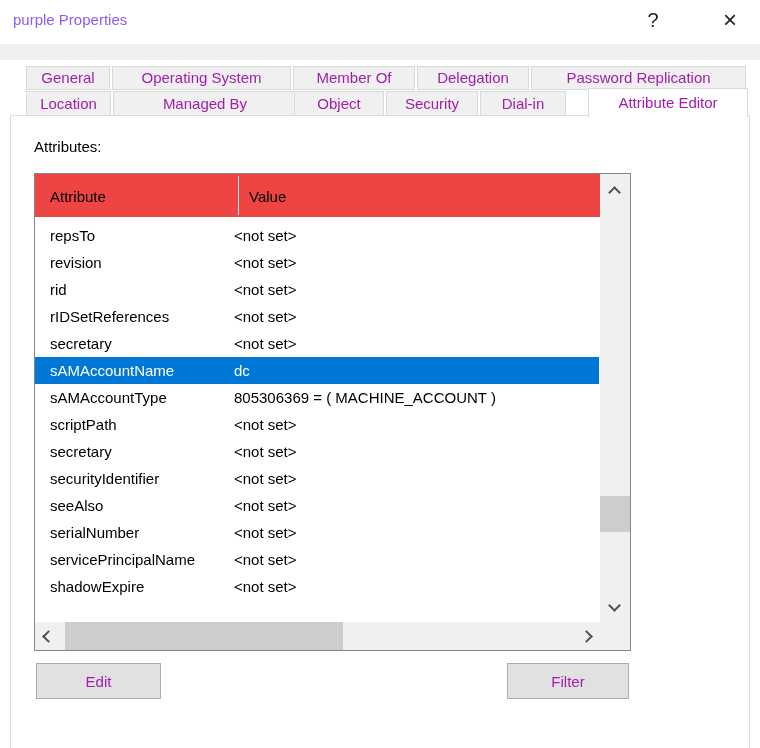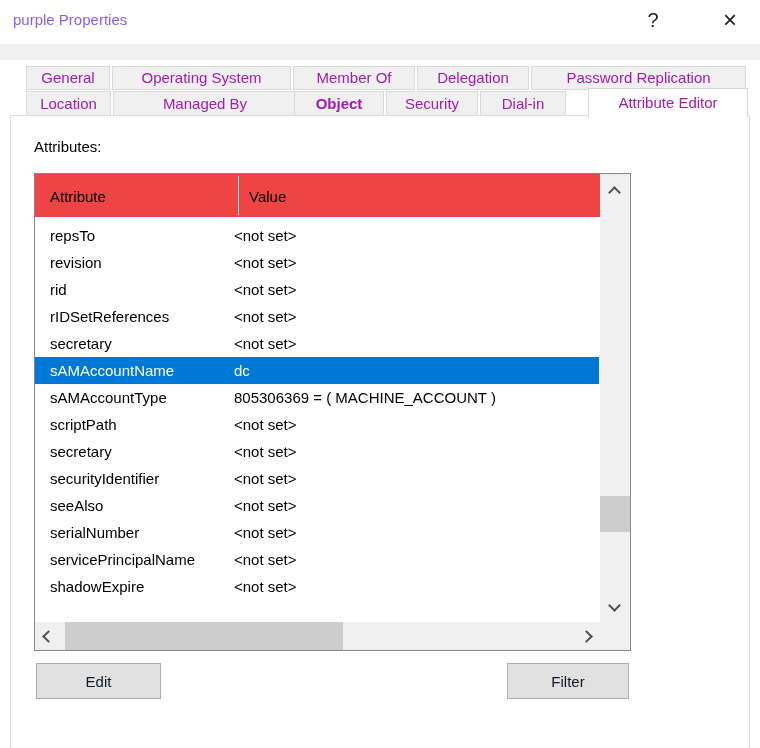--- a/index.html
+++ b/index.html
@@ -47,21 +47,21 @@
   .hscroll { position:absolute; left:0; right:30px; bottom:0; height:28px; background:#f0f0f0; }
   .hthumb { position:absolute; left:30px; top:0; width:278px; height:28px; background:#cdcdcd; }
   .chev { position:absolute; width:9px; height:9px; border-left:2px solid #515151; border-top:2px solid #515151; }
   .chev-up   { left:10px; top:14px; transform:rotate(45deg); }
   .chev-down { left:10px; bottom:40px; transform:rotate(225deg); }
   .chev-left { left:9px; top:10px; transform:rotate(-45deg); }
   .chev-right{ right:9px; top:10px; transform:rotate(135deg); }
 
   
   .btn { position:absolute; top:547px; height:36px; background:#e1e1e1; border:1px solid #adadad;
-         font-family:"Liberation Sans", sans-serif; font-size:15px; color:#0f172a; cursor:default; }
+         font-family:"Liberation Sans", sans-serif; font-size:15px; color:#a21caf; cursor:default; }
   .btn-edit { left:25px; width:125px; }
   .btn-filter { left:496px; width:122px; }
 </style>
 </head>
 <body>
 
 <div class="dialog">
 
   <div class="titlebar">
     <span class="title">purple Properties</span>
@@ -73,21 +73,21 @@
   <div id="tabs-row1">
       <div class="tab tab-r1" style="left: 26px; width: 84px;">General</div>
       <div class="tab tab-r1" style="left: 112px; width: 179px;">Operating System</div>
       <div class="tab tab-r1" style="left: 293px; width: 122px;">Member Of</div>
       <div class="tab tab-r1" style="left: 417px; width: 112px;">Delegation</div>
       <div class="tab tab-r1" style="left: 531px; width: 215px;">Password Replication</div>
     </div>
   <div id="tabs-row2">
       <div class="tab tab-r2" style="left: 26px; width: 85px;">Location</div>
       <div class="tab tab-r2" style="left: 113px; width: 184px;">Managed By</div>
-      <div class="tab tab-r2" style="left: 294px; width: 90px; font-weight: bold;">Object</div>
+      <div class="tab tab-r2" style="left: 294px; width: 90px;">Object</div>
       <div class="tab tab-r2" style="left: 386px; width: 92px;">Security</div>
       <div class="tab tab-r2" style="left: 480px; width: 86px;">Dial-in</div>
       <div class="tab tab-r2 selected" style="left: 588px; width: 160px;">Attribute Editor</div>
     </div>
 
   <div class="page">
     <div class="attributes-label">Attributes:</div>
 
     <div class="listbox">
       <div class="list-header">

